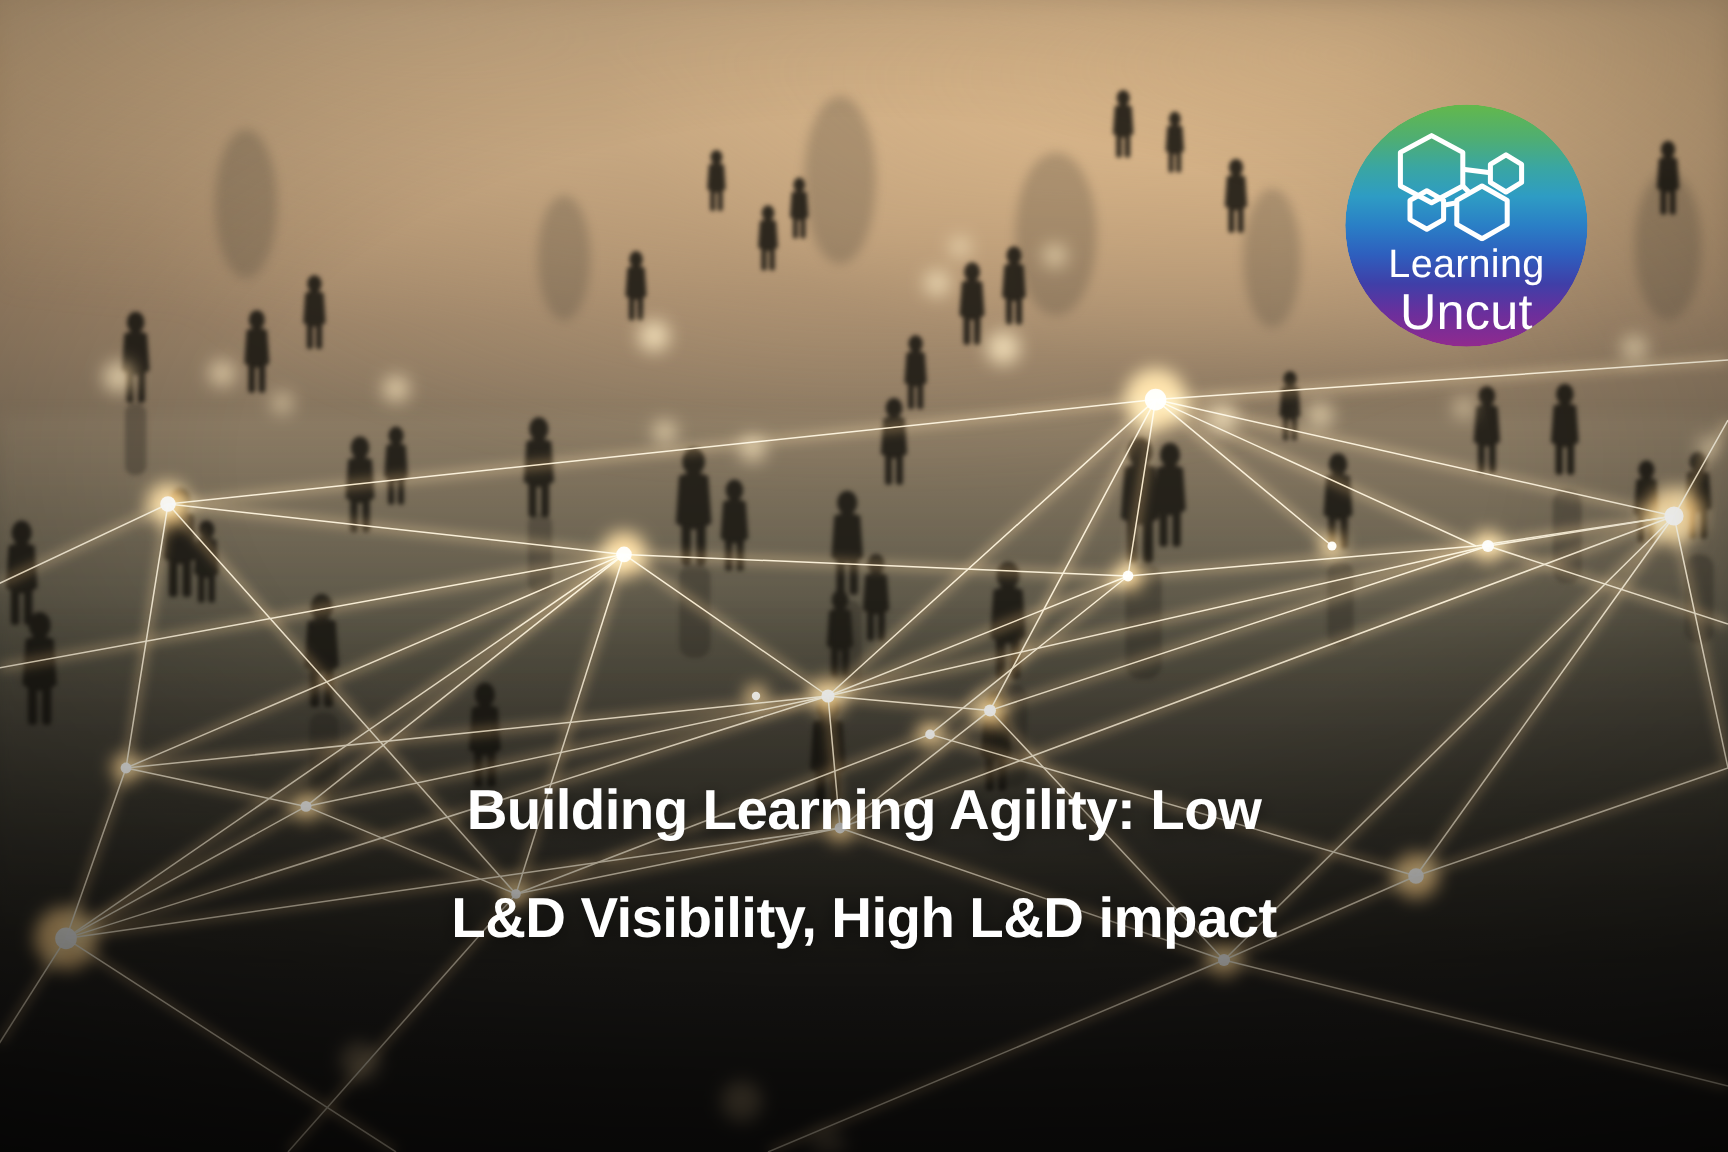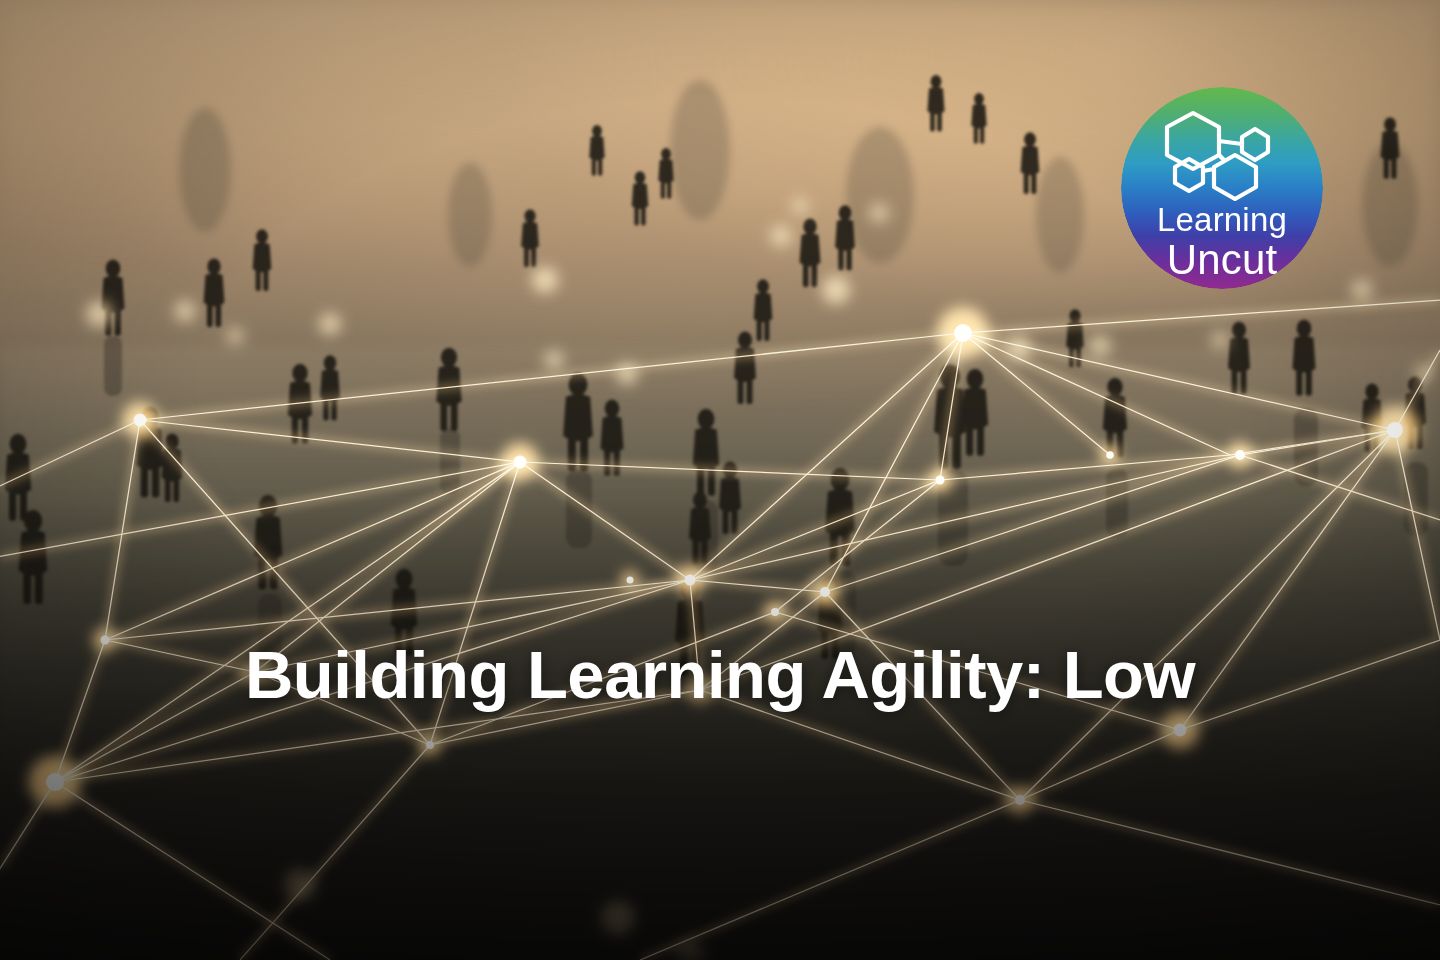--- a/index.html
+++ b/index.html
@@ -101,21 +101,21 @@
 
   
   .headline{
     position:absolute;
     left:0; right:0;
     top:630px;
     text-align:center;
     color:#ffffff;
     font-family:"Liberation Sans", sans-serif;
     font-weight:700;
-    font-size:67px;
+    font-size:47px;
     line-height:90px;
     letter-spacing:-0.5px;
     padding:0 110px;
     text-shadow:0 2px 14px rgba(0,0,0,.45);
   }
   .headline-line{ display:block; white-space:nowrap; }
 </style>
 </head>
 <body>
 
@@ -450,15 +450,16 @@
 
       <div class="logo-wordmark">
         <span class="logo-word-1">Learning</span>
         <span class="logo-word-2">Uncut</span>
       </div>
     </div>
   </div>
 
   <div class="headline">
     <span class="headline-line">Building Learning Agility: Low</span>
+    <span class="headline-line">L&amp;D Visibility, High L&amp;D impact</span>
   </div>
 
 </div>
 
 </body></html>

